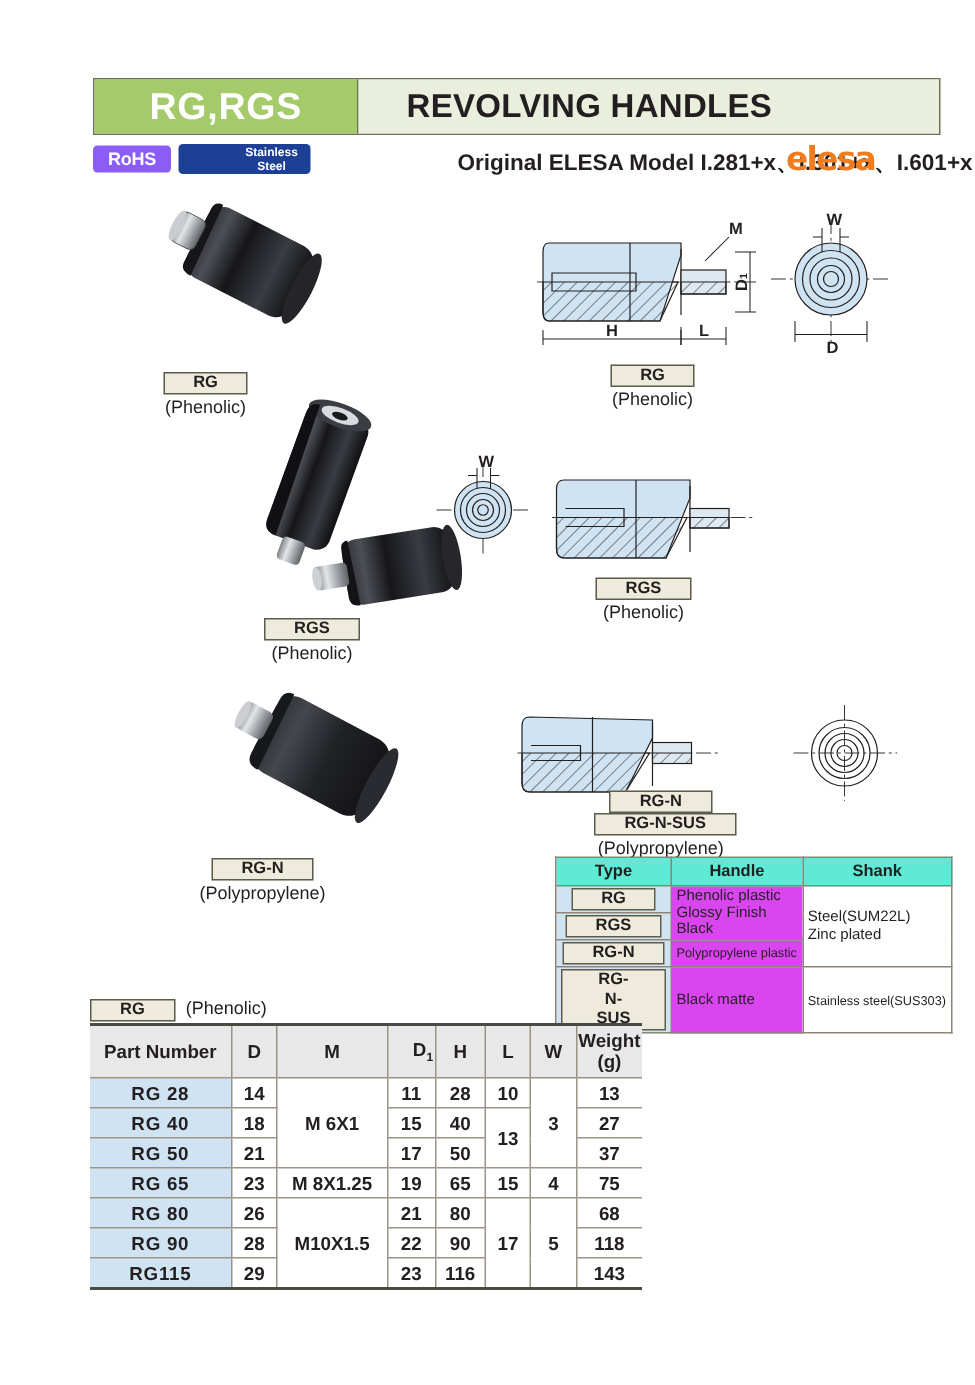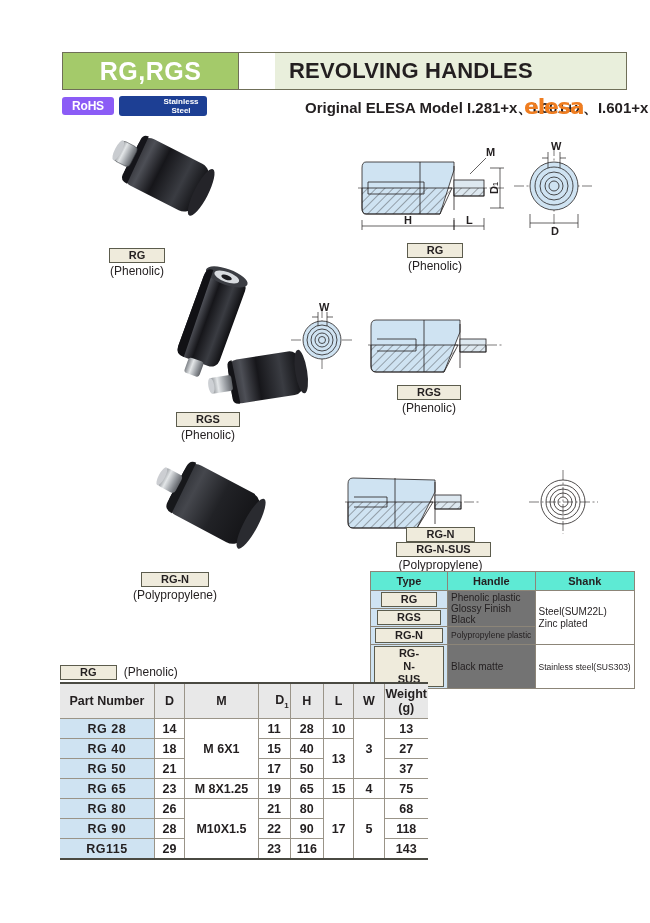--- a/index.html
+++ b/index.html
@@ -5,21 +5,21 @@
   html,body{margin:0;padding:0;background:#fff;}
   body{width:650px;height:923px;position:relative;overflow:hidden;
        font-family:"Liberation Sans",sans-serif;color:#231f20;}
 
   
   #header-band{position:absolute;left:62px;top:52px;width:565px;height:38px;
      border:1px solid #6f6f58;box-sizing:border-box;display:flex;}
   #code-cell{width:175px;background:#a4ca6a;display:flex;align-items:center;justify-content:center;
      border-right:1px solid #6f6f58;}
   #code-cell span{font-size:25px;font-weight:bold;color:#fff;letter-spacing:.5px;}
-  #title-cell{flex:1;background:#e9efdc;display:flex;align-items:center;padding-left:14px;margin-left:36px;}
+  #title-cell{flex:1;background:#e9efdc;display:flex;align-items:center;padding-left:32px;}
   #title-cell span{font-size:22px;font-weight:bold;color:#231f20;letter-spacing:.2px;}
 
   .badge{position:absolute;border-radius:3px;display:flex;flex-direction:column;
      align-items:center;justify-content:center;color:#fff;font-weight:bold;}
   #rohs-badge{left:62px;top:97px;width:52px;height:18px;background:#8b5cf6;font-size:12px;letter-spacing:-.2px;}
   #ss-badge{left:119px;top:96px;width:52px;height:20px;background:#1d3f94;font-size:8px;line-height:9px;padding-left:36px;}
 
   #model-note{position:absolute;left:305px;top:99px;font-size:15px;font-weight:bold;color:#231f20;white-space:nowrap;}
   #elesa-logo{position:absolute;left:524px;top:94px;font-size:22px;font-weight:bold;color:#ef7d20;
      letter-spacing:-1.2px;font-family:"DejaVu Sans",sans-serif;}
@@ -39,21 +39,21 @@
   .body-fill{fill:#cfe3f2;stroke:#231f20;stroke-width:.8;}
   .shank-fill{fill:#dde8f0;stroke:#231f20;stroke-width:.8;}
   .dtxt{font-size:11px;font-weight:bold;fill:#231f20;font-family:"Liberation Sans",sans-serif;}
 
   
   table{border-collapse:collapse;}
   #type-table{position:absolute;left:370px;top:571px;width:265px;font-size:10px;}
   #type-table td,#type-table th{border:1px solid #8c8578;padding:1px 3px;}
   #type-table th{background:#5eead4;font-size:11px;font-weight:bold;text-align:center;height:16px;}
   #type-table .tcell{background:#cfe3f2;text-align:center;width:70px;}
-  #type-table .hcell{background:#737373;line-height:11px;}
+  #type-table .hcell{background:#d946ef;line-height:11px;}
   #type-table .scell{background:#fff;text-align:left;line-height:12px;}
   .tiny{font-size:8.5px;}
 
   #spec-caption{position:absolute;left:60px;top:665px;font-size:12px;}
   #spec-table{position:absolute;left:60px;top:682px;width:368px;font-size:12px;
      border-top:2px solid #4a4a42;border-bottom:2px solid #4a4a42;}
   #spec-table th,#spec-table td{border:1px solid #9a9488;text-align:center;}
   #spec-table thead th{background:#e8e8e8;font-weight:bold;height:32px;font-size:12.5px;}
   #spec-table tbody td{height:17px;font-weight:bold;font-size:12.5px;background:#fff;}
   #spec-table tbody td.pn{background:#cfe3f2;letter-spacing:.5px;}

